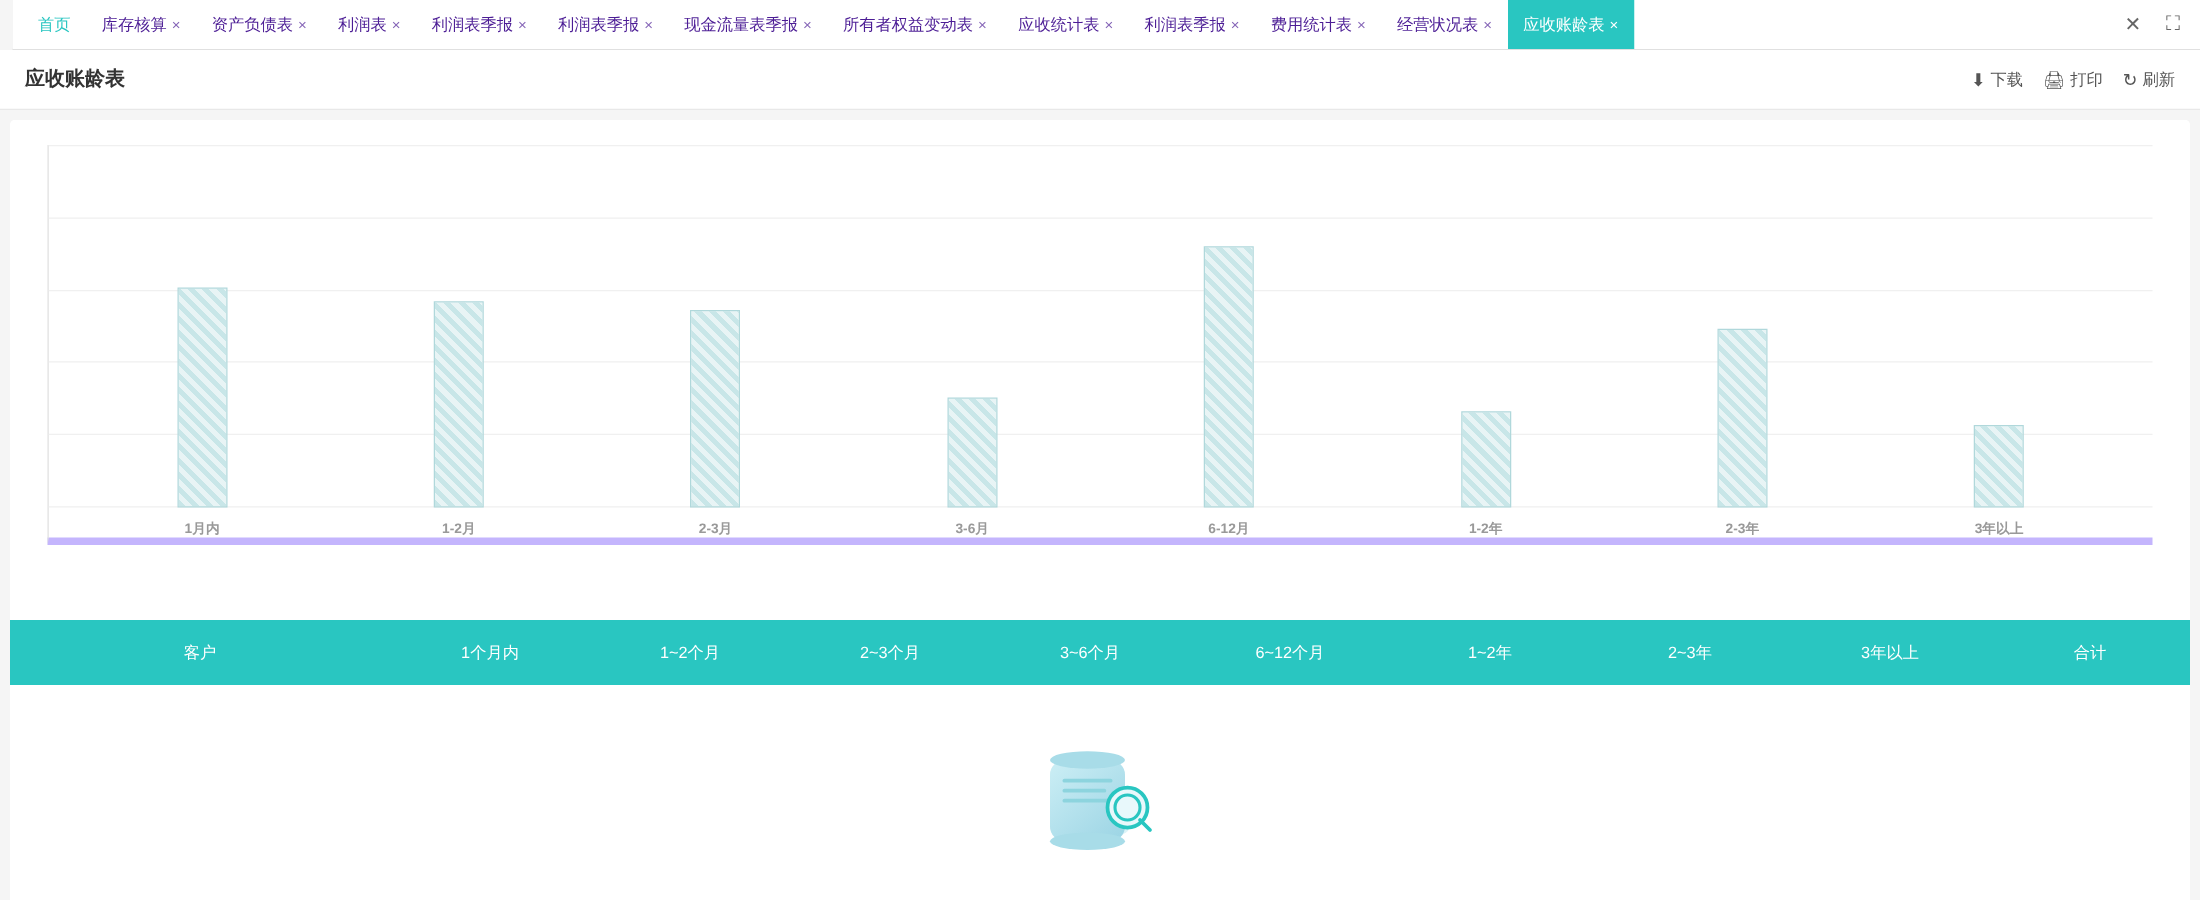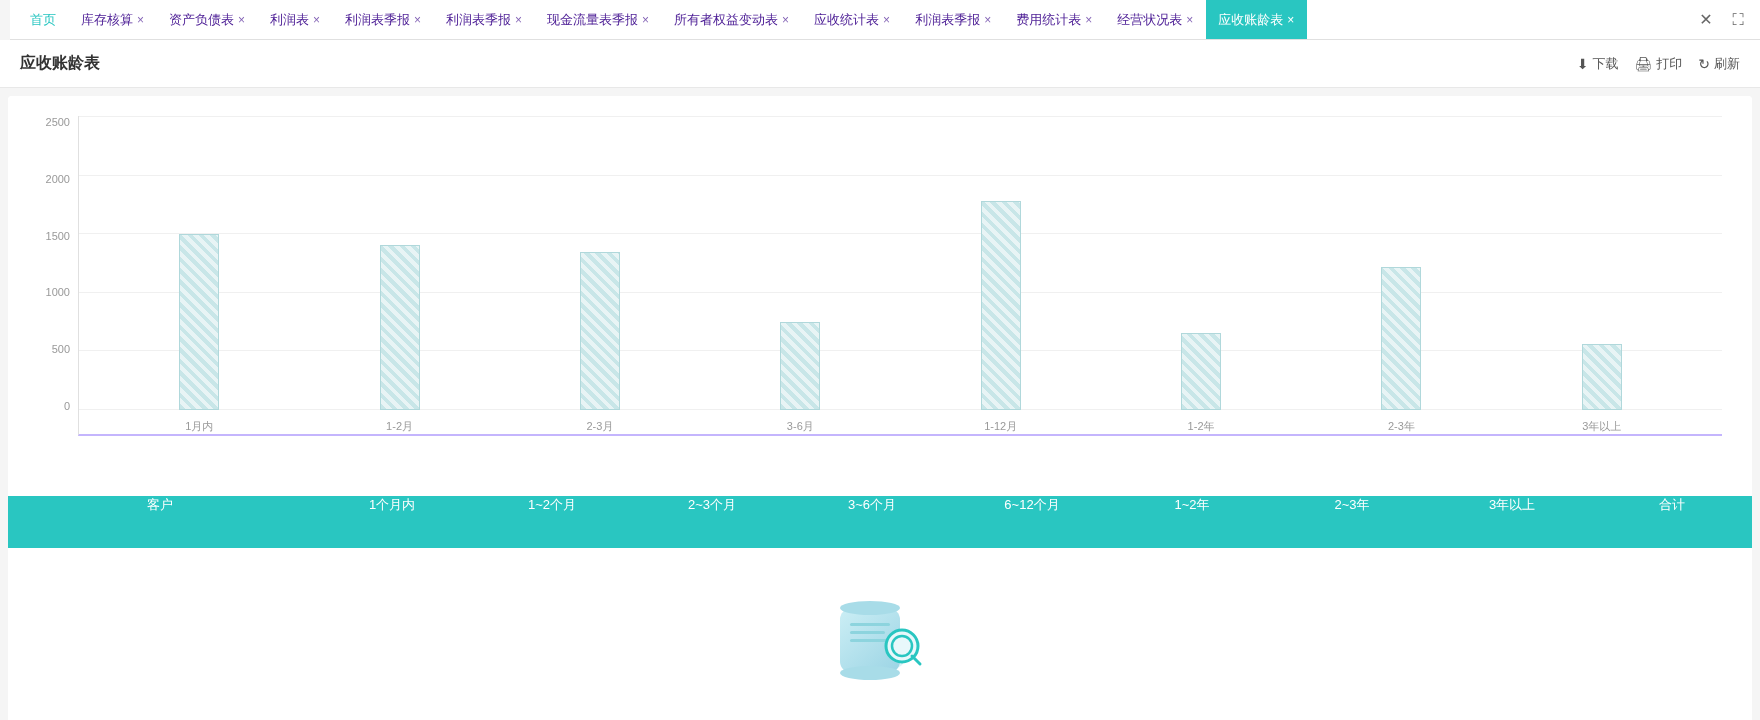--- a/index.html
+++ b/index.html
@@ -98,21 +98,22 @@
       font-size: 11px;
       color: #999;
       width: 40px;
       padding-bottom: 24px;
     }
 
     .chart-plot {
       flex: 1;
       position: relative;
       border-left: 1px solid #e0e0e0;
-      border-bottom: 2px solid #c4b5fd;
+      border-bottom: 6px solid #c4b5fd;
+      font-weight: bold;
     }
 
     .grid-lines {
       position: absolute;
       top: 0; left: 0; right: 0; bottom: 24px;
       display: flex;
       flex-direction: column;
       justify-content: space-between;
     }
     .grid-line {
@@ -163,21 +164,21 @@
       text-align: center;
       width: 40px;
     }
 
     
     .table-header {
       display: flex;
       background: #29c6c1;
       color: #fff;
       height: 52px;
-      align-items: flex-start;
+      align-items: center;
     }
     .th-cell {
       text-align: center;
       font-size: 13px;
       font-weight: 500;
       padding: 0 8px;
       flex: 1;
     }
     .th-cell.customer { flex: 2; }
 
@@ -279,28 +280,20 @@
       <span>刷新</span>
     </div>
   </div>
 </div>
 
 <div class="main-content">
 
   <div class="chart-area">
     <div class="chart-container">
 
-      <div class="y-axis" id="y-axis-labels">
-          <span>2500</span>
-          <span>2000</span>
-          <span>1500</span>
-          <span>1000</span>
-          <span>500</span>
-          <span>0</span>
-        </div>
 
       <div class="chart-plot">
         <div class="grid-lines" id="grid-lines">
             <div class="grid-line"></div>
             <div class="grid-line"></div>
             <div class="grid-line"></div>
             <div class="grid-line"></div>
             <div class="grid-line"></div>
             <div class="grid-line"></div>
           </div>
@@ -328,21 +321,21 @@
             </div>
             <div class="bar-group">
               <div class="bar" style="height: 66px;"></div>
             </div>
           </div>
         <div class="x-axis-labels" id="x-axis-labels">
             <span class="x-label">1月内</span>
             <span class="x-label">1-2月</span>
             <span class="x-label">2-3月</span>
             <span class="x-label">3-6月</span>
-            <span class="x-label">1-12月</span>
+            <span class="x-label">6-12月</span>
             <span class="x-label">1-2年</span>
             <span class="x-label">2-3年</span>
             <span class="x-label">3年以上</span>
           </div>
       </div>
     </div>
   </div>
 
   <div class="table-header" id="table-header">
       <div class="th-cell customer">客户</div>

